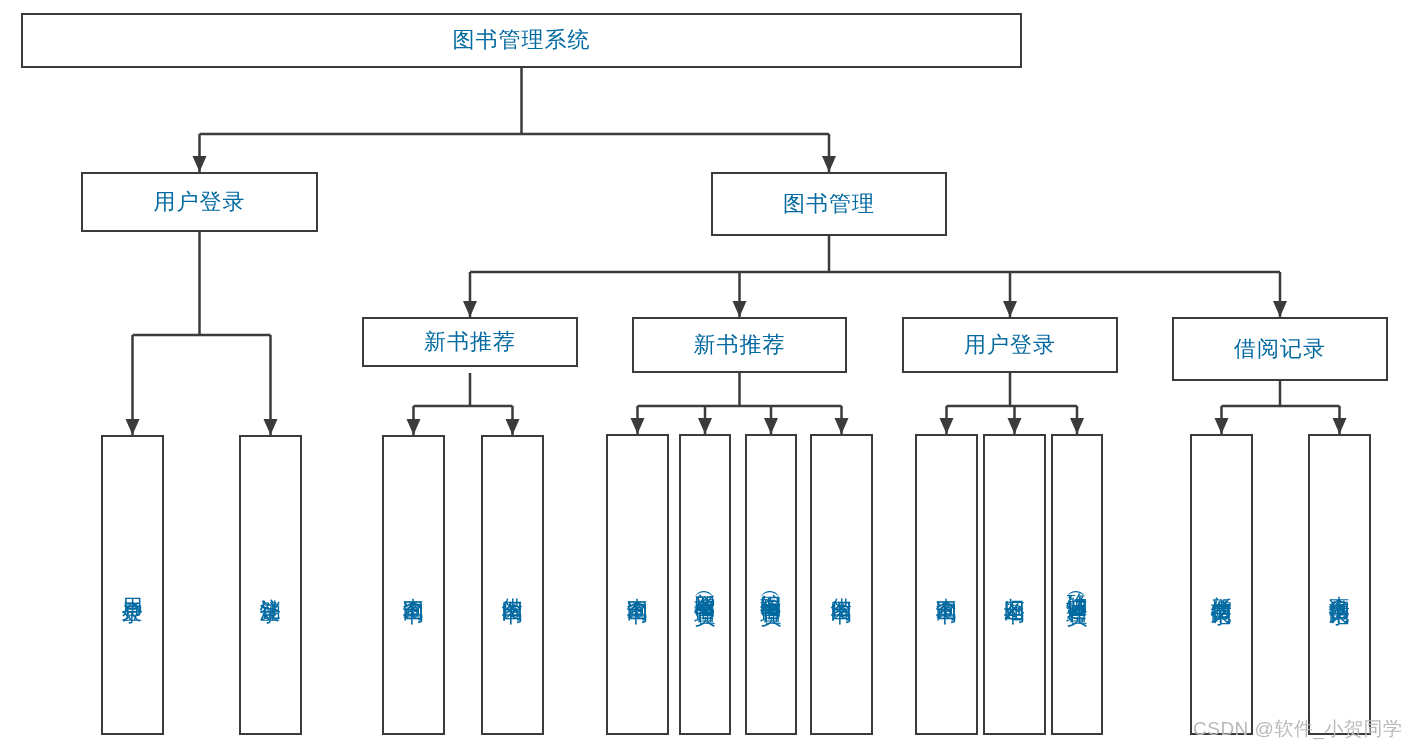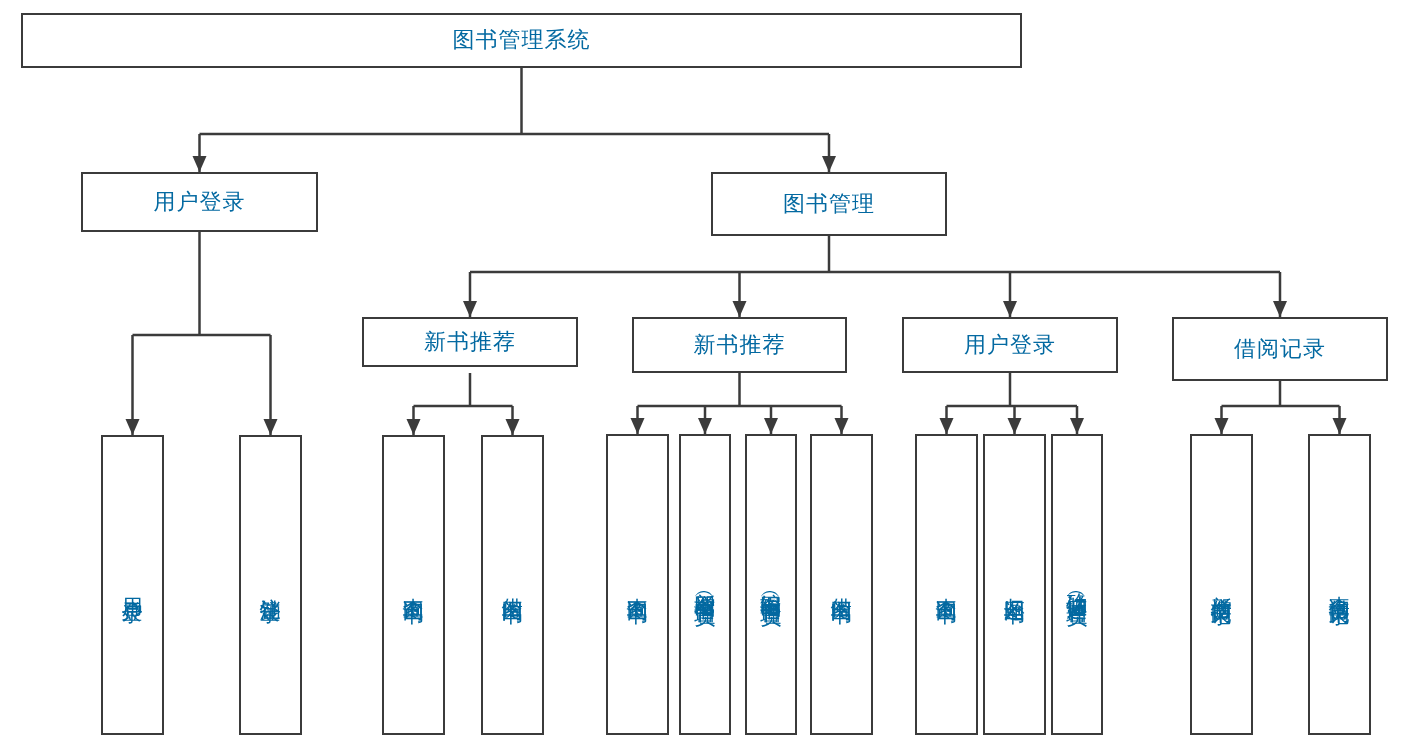--- a/index.html
+++ b/index.html
@@ -176,13 +176,14 @@
       <div class="node node-leaf" style="left: 1051px; top: 434px; width: 52px; height: 301px;">
         <span class="vtext">确认归还（管理员）</span>
       </div>
       <div class="node node-leaf" style="left: 1190px; top: 434px; width: 63px; height: 301px;">
         <span class="vtext">新增借阅记录</span>
       </div>
       <div class="node node-leaf" style="left: 1308px; top: 434px; width: 63px; height: 301px;">
         <span class="vtext">查询借阅记录</span>
       </div>
     </div>
+  <div class="watermark" style="left: 1193px; top: 716px;">CSDN @软件_小贺同学</div>
 </div>
 
 </body></html>

